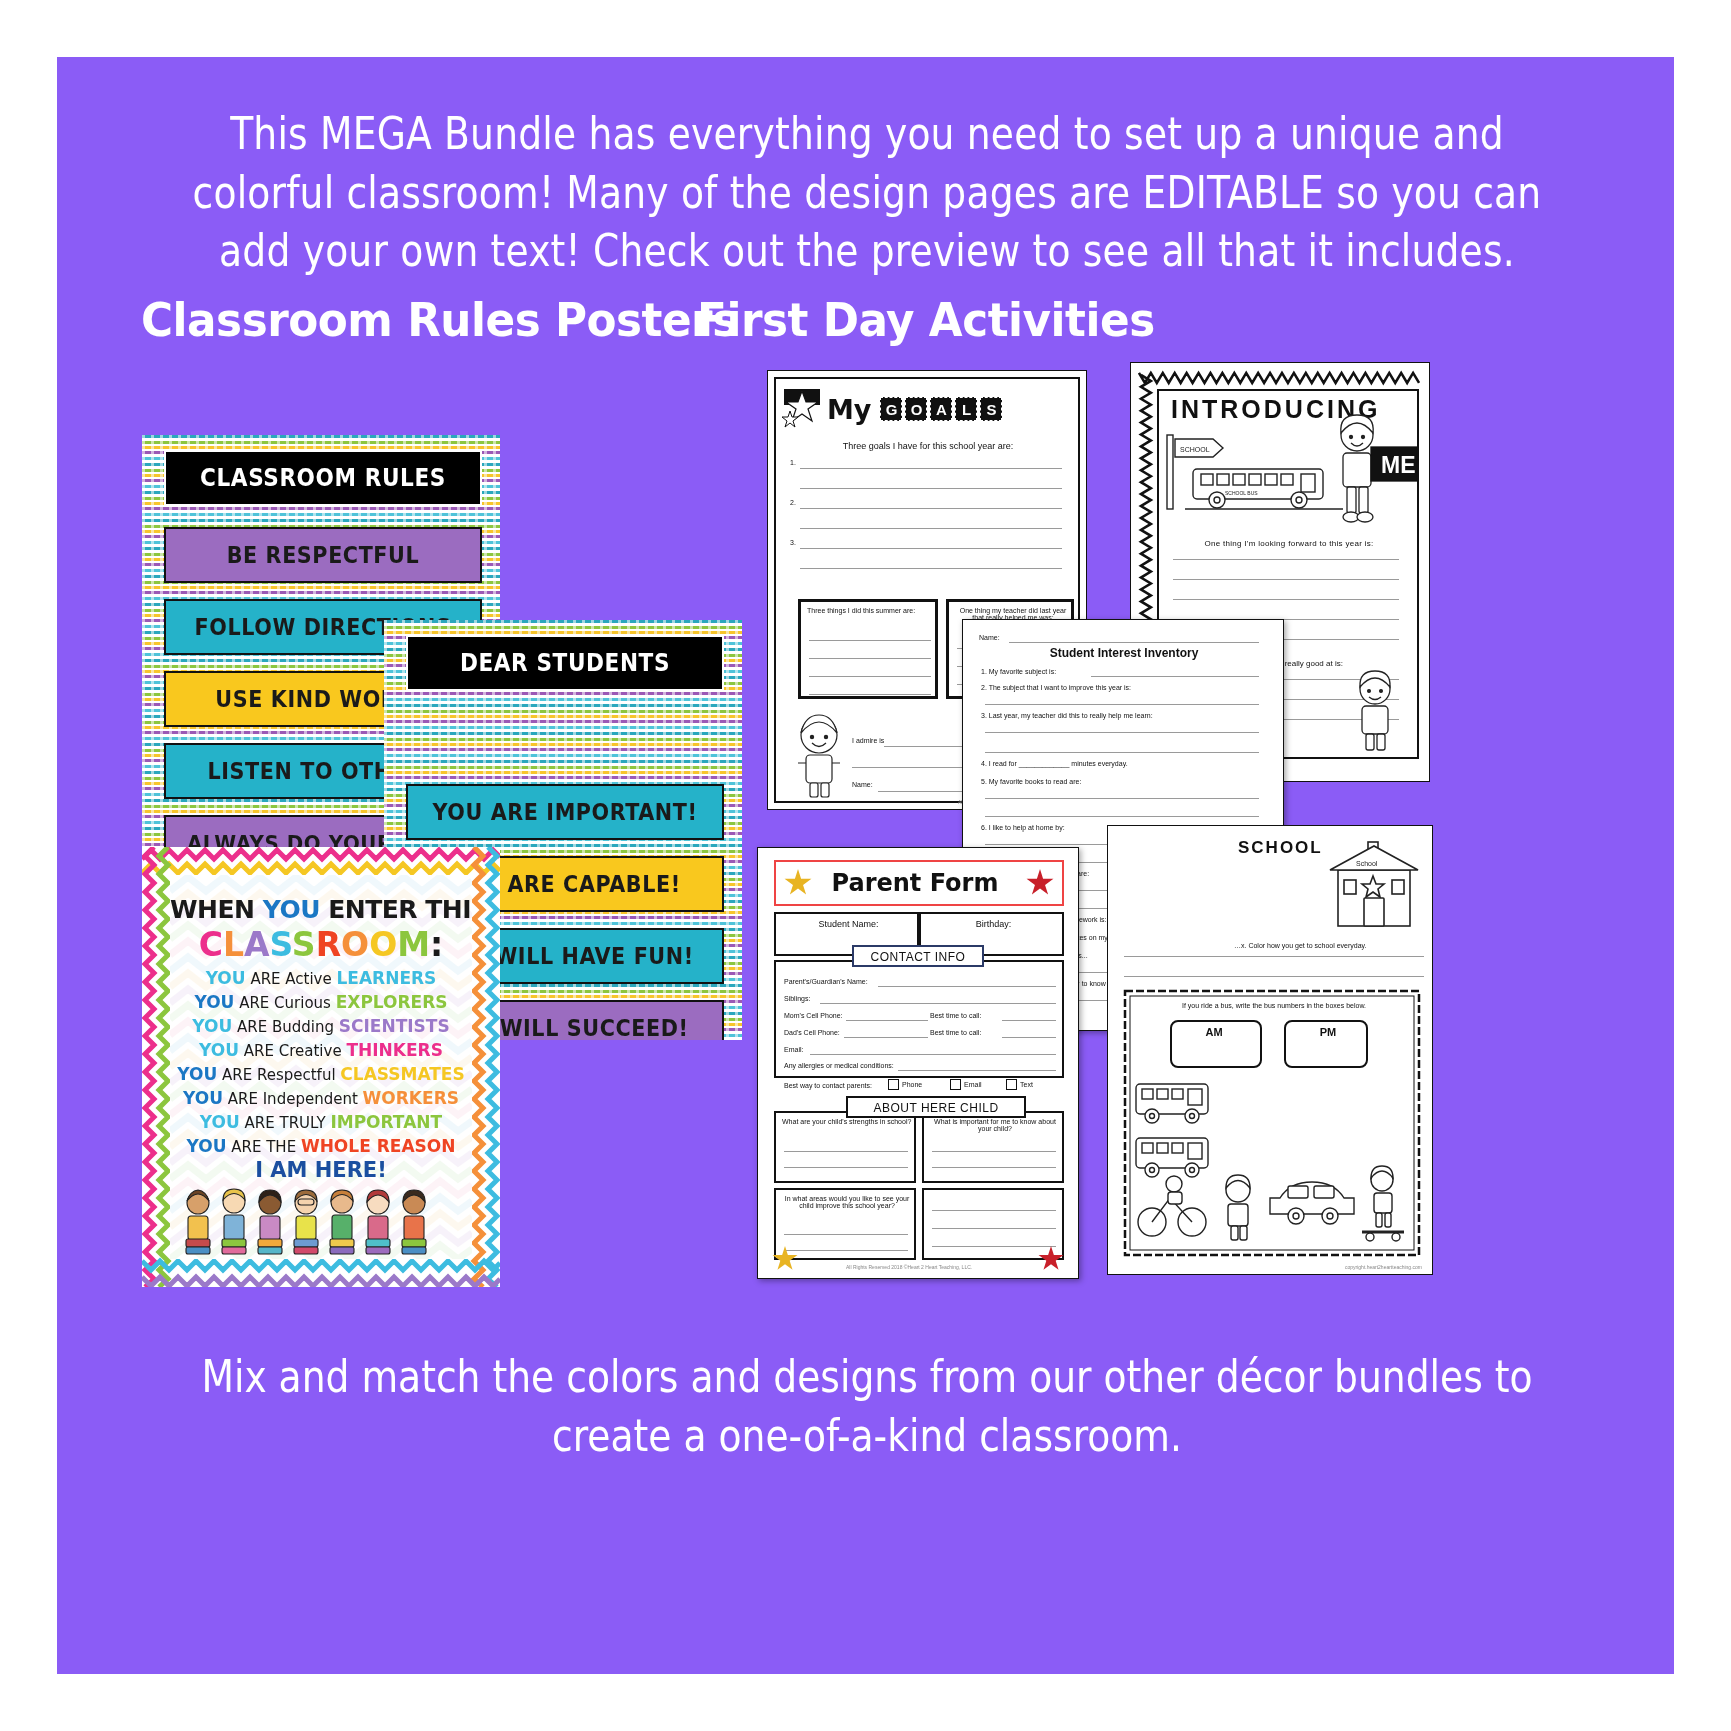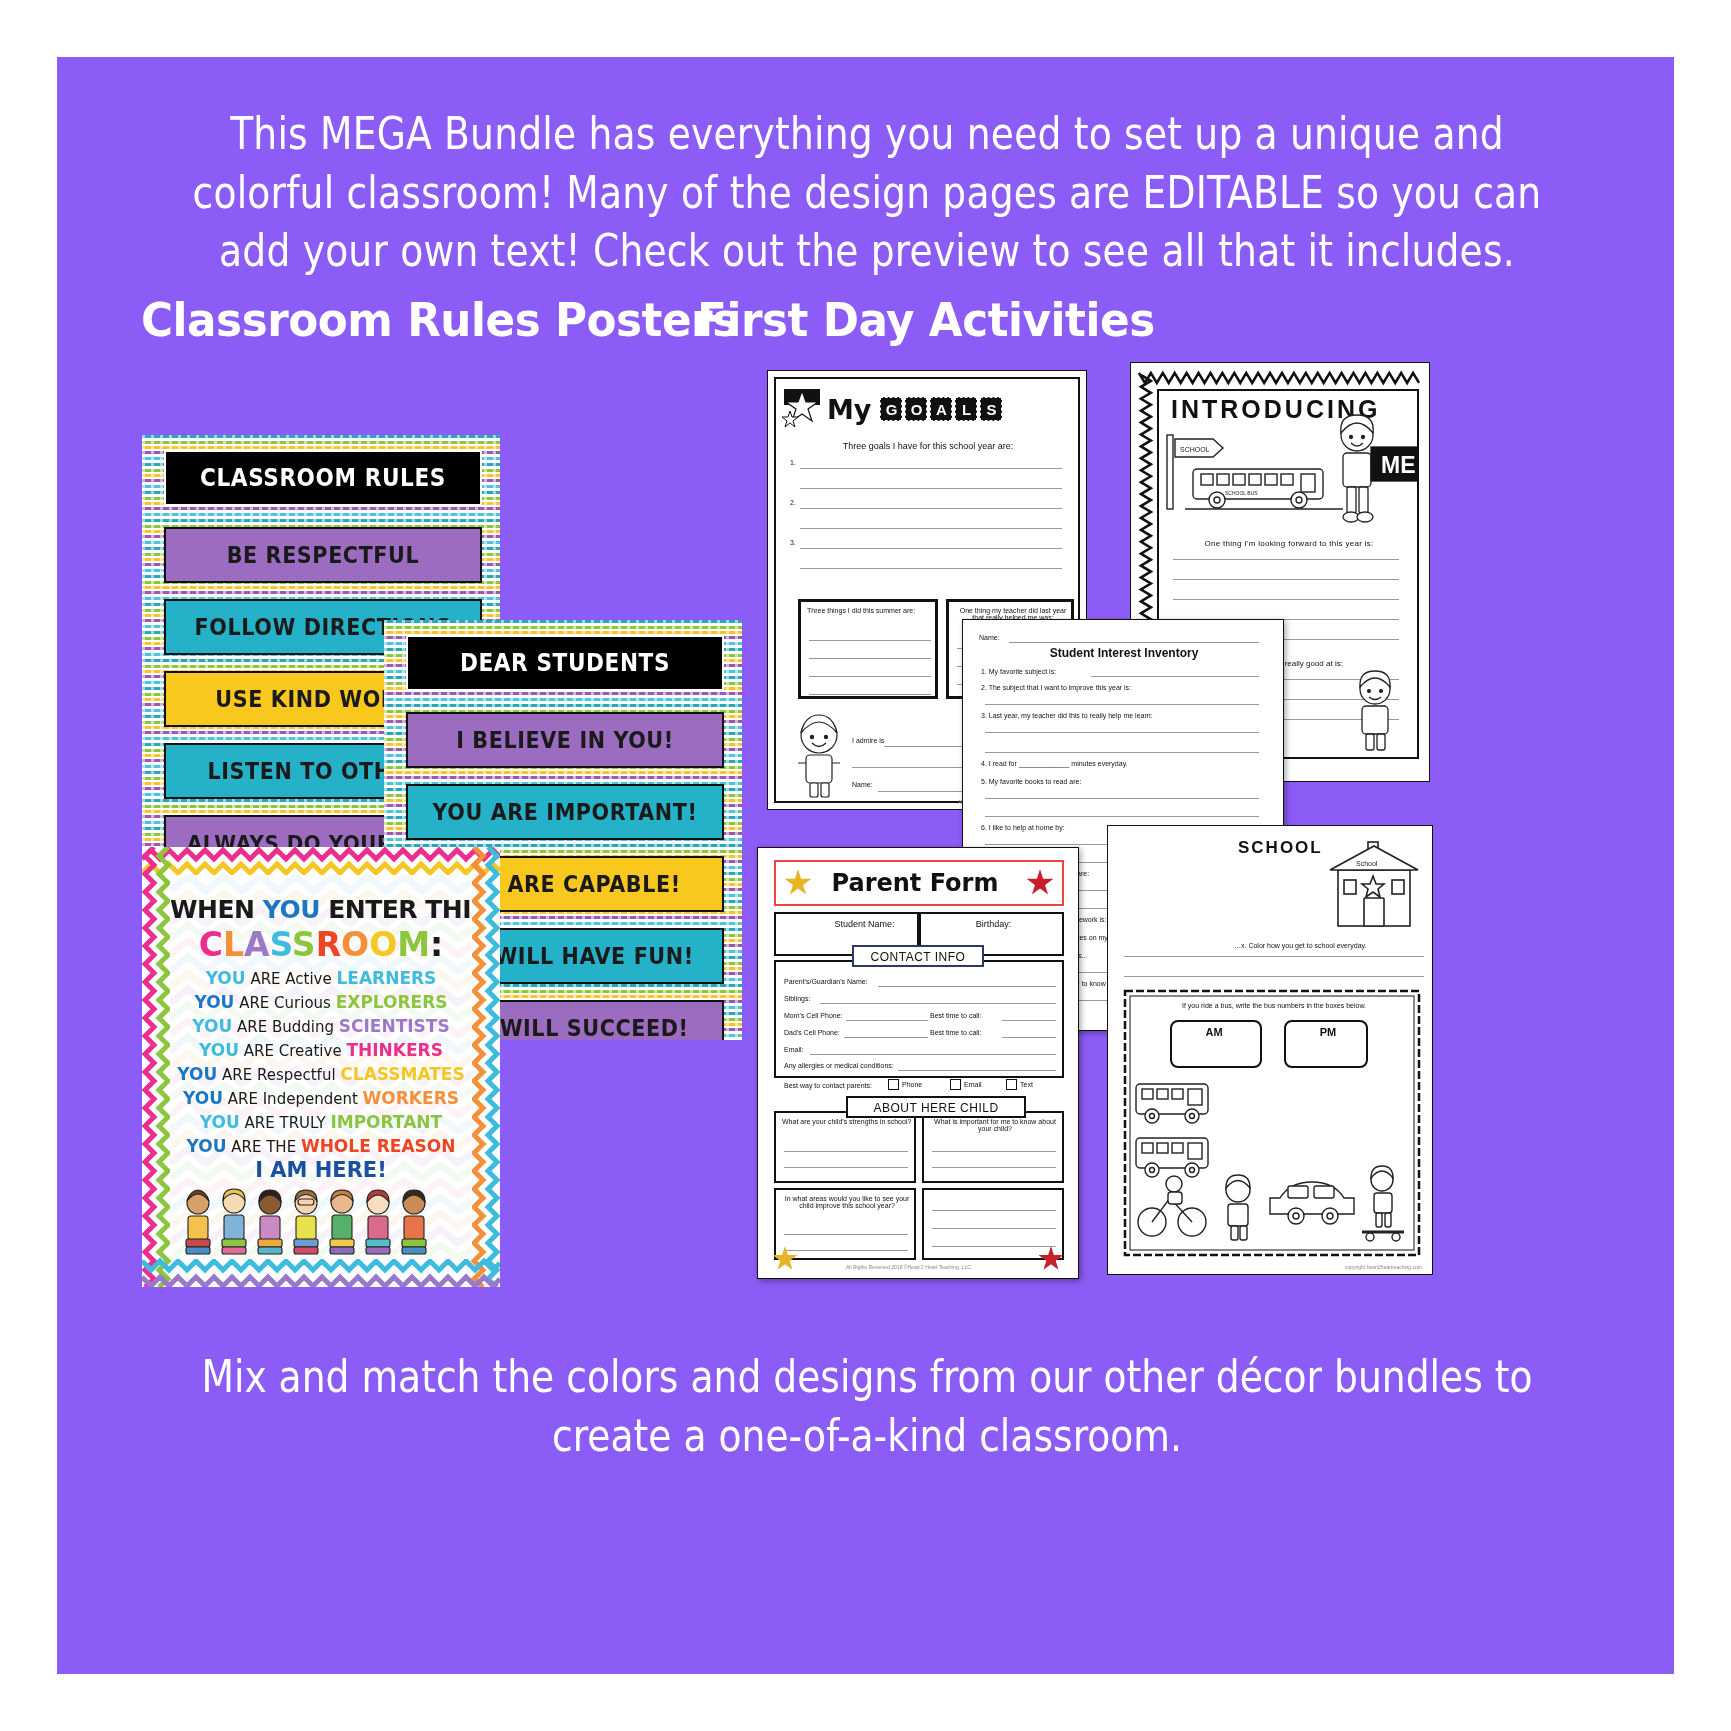--- a/index.html
+++ b/index.html
@@ -191,23 +191,20 @@
       </div>
       <div class="rule-row purple" style="left:22px; top:380px; width:318px; height:56px; font-size:22px;">
         <span>ALWAYS DO YOUR BEST</span>
       </div>
     </div>
 
     <div class="poster" id="dear-poster" style="left:327px; top:563px; width:358px; height:420px; border:0;">
       <div class="stripebg plaid"></div>
       <div class="rule-row hdr" style="left:22px; top:15px; width:318px; height:56px; font-size:24px;">
         <span>DEAR STUDENTS</span>
-      </div>
-      <div class="rule-row purple" style="left:22px; top:92px; width:318px; height:56px; font-size:23px;">
-        <span>I BELIEVE IN YOU!</span>
       </div>
       <div class="rule-row teal" style="left:22px; top:164px; width:318px; height:56px; font-size:23px;">
         <span>YOU ARE IMPORTANT!</span>
       </div>
       <div class="rule-row yellow" style="left:22px; top:236px; width:318px; height:56px; font-size:23px;">
         <span>YOU ARE CAPABLE!</span>
       </div>
       <div class="rule-row teal" style="left:22px; top:308px; width:318px; height:56px; font-size:23px;">
         <span>YOU WILL HAVE FUN!</span>
       </div>
@@ -547,21 +544,21 @@
 
     <div class="page" style="left:700px; top:790px; width:322px; height:432px; box-shadow:2px 2px 6px rgba(0,0,0,.35);">
 
       <div style="position:absolute; left:16px; top:12px; width:290px; height:46px; border:2px solid #ef4444; display:flex; align-items:center;">
         <span class="star" style="position:relative; display:inline-block; width:28px; height:28px; background:#e8b423; margin-left:8px;"></span>
         <span style="flex:1; text-align:center; font-family:'DejaVu Sans',sans-serif; font-weight:700; font-size:24px; color:#111; margin-left:-8px;">Parent Form</span>
         <span class="star" style="position:relative; display:inline-block; width:28px; height:28px; background:#c8202a; margin-right:8px;"></span>
       </div>
 
       <div class="wbox" style="left:16px; top:64px; width:145px; height:44px;">
-        <div class="ws small" style="left:16px; top:5px; width:145px; text-align:center;">Student Name:</div>
+        <div class="ws small" style="left:0; top:5px; width:145px; text-align:center;">Student Name:</div>
       </div>
       <div class="wbox" style="left:161px; top:64px; width:145px; height:44px;">
         <div class="ws small" style="left:0; top:5px; width:145px; text-align:center;">Birthday:</div>
       </div>
 
       <div class="wbox" style="left:94px; top:97px; width:132px; height:22px; z-index:3; background:#fff; border:2px solid #2b3a67;">
         <div class="ws" style="left:0; top:3px; width:128px; text-align:center; font-size:12px; letter-spacing:.5px;">CONTACT INFO</div>
       </div>
 
       <div class="wbox" style="left:16px; top:112px; width:290px; height:118px;">

